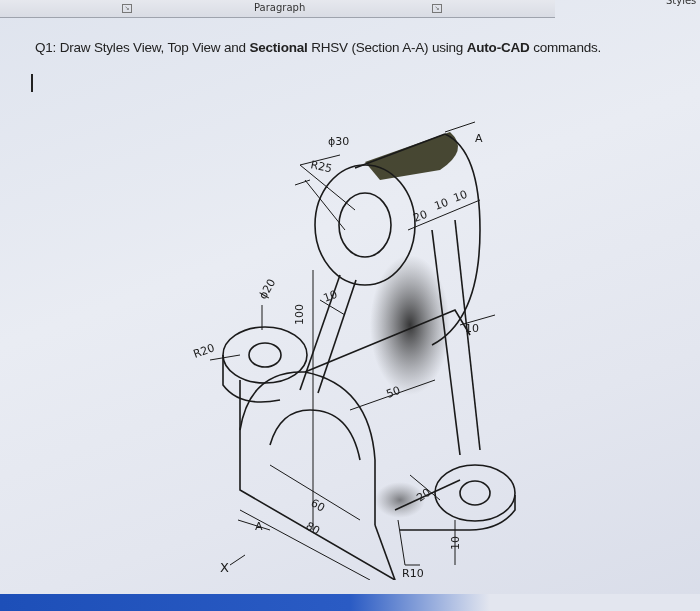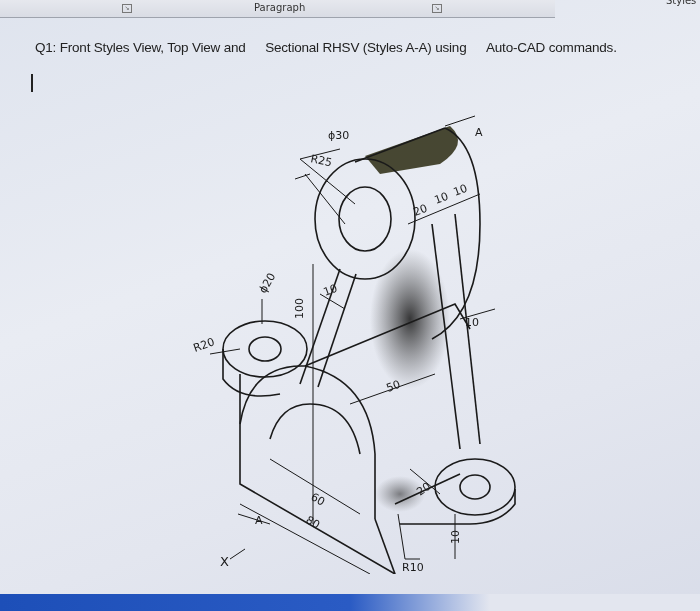--- a/index.html
+++ b/index.html
@@ -7,40 +7,40 @@
        background:linear-gradient(160deg,#dfe4ee 0%,#e9ecf3 40%,#e3e6ef 70%,#d9dde9 100%);
        font-family:"DejaVu Sans",sans-serif;color:#1a1a1a;}
   .ribbon{position:absolute;left:0;top:0;width:555px;height:17px;
           background:linear-gradient(#e6e8ee,#d9dce4);border-bottom:1px solid #9ea3ad;}
   .ribbon .launcher{position:absolute;top:4px;width:8px;height:7px;border:1px solid #777;
           font-size:6px;line-height:6px;text-align:center;color:#555;}
   .ribbon .group-label{position:absolute;top:2px;font-size:10px;color:#333;}
   .doc{position:absolute;left:0;top:18px;width:700px;height:575px;}
   .question{position:absolute;left:35px;top:22px;font-size:13.5px;letter-spacing:-0.2px;
             font-family:"Liberation Sans",sans-serif;color:#222;}
-  .question b{font-weight:normal;margin-left:16px;}
+  .question b{font-weight:bold;}
   .cursor{position:absolute;left:31px;top:56px;width:1.5px;height:18px;background:#222;}
-  .drawing{position:absolute;left:170px;top:104px;width:380px;height:470px;}
+  .drawing{position:absolute;left:170px;top:110px;width:380px;height:470px;}
   .taskbar{position:absolute;left:0;top:594px;width:700px;height:17px;
            background:linear-gradient(90deg,#1d4fb8 0%,#2a5bc4 50%,#e3e6ef 70%,#e3e6ef 100%);}
   svg text{font-family:"DejaVu Sans",sans-serif;}
 </style>
 </head>
 <body>
 
 <div class="ribbon">
   <span class="launcher" style="left:122px">↘</span>
   <span class="group-label" style="left:254px">Paragraph</span>
   <span class="launcher" style="left:432px">↘</span>
   <span class="group-label" style="left:666px;top:-5px">Styles</span>
 </div>
 
 <div class="doc">
   <div class="question">
-    <span>Q1: Front </span><span>Styles View, Top View and </span><b>Sectional</b><span> RHSV (Styles A-A) using </span><b>Auto-CAD</b><span> commands.</span>
+    <span>Q1: Draw </span><span>Styles View, Top View and </span><b>Sectional</b><span> RHSV (Section A-A) using </span><b>Auto-CAD</b><span> commands.</span>
   </div>
   <div class="cursor"></div>
 </div>
 
 <div class="drawing">
   <svg width="380" height="470" viewBox="0 0 380 470" xmlns="http://www.w3.org/2000/svg">
     <defs>
       <radialGradient id="shade" cx="50%" cy="50%" r="50%">
         <stop offset="0%" stop-color="#222" stop-opacity="0.9"></stop>
         <stop offset="100%" stop-color="#555" stop-opacity="0"></stop>

